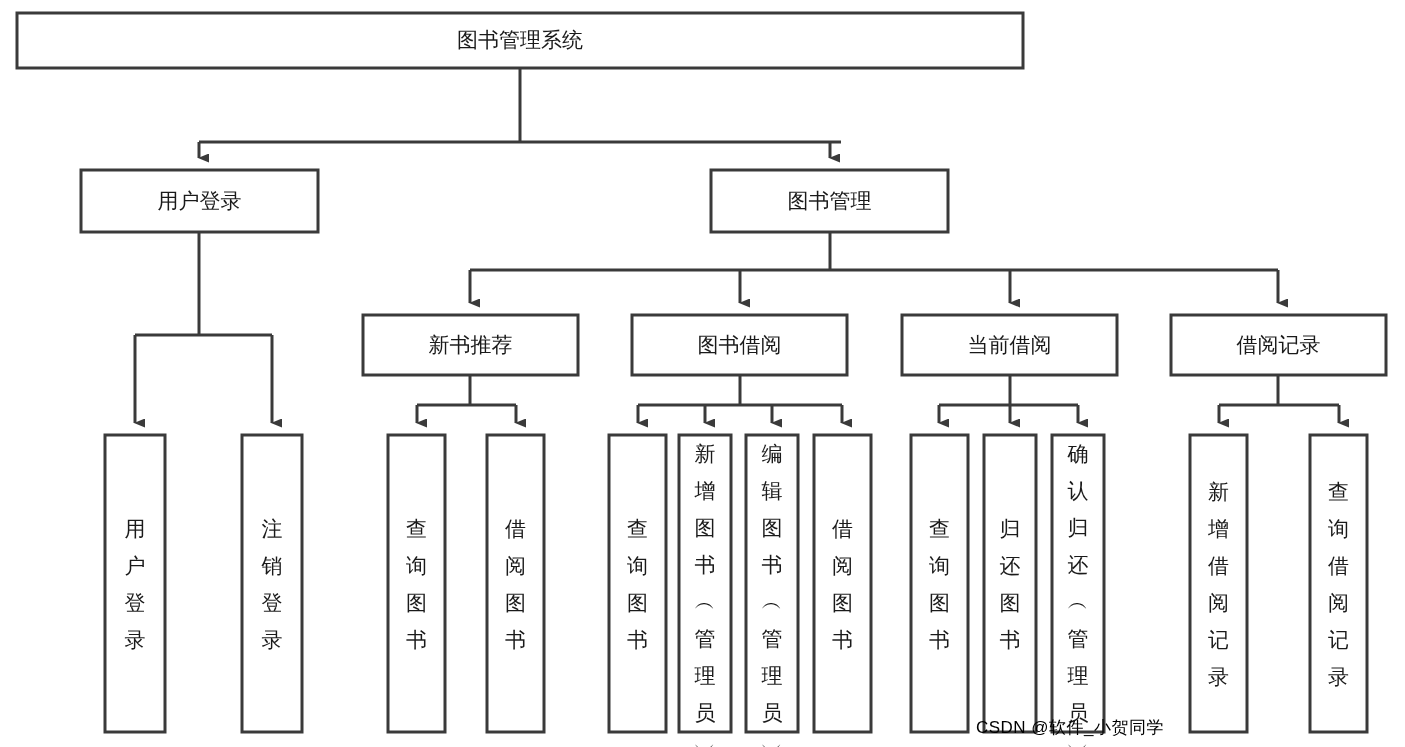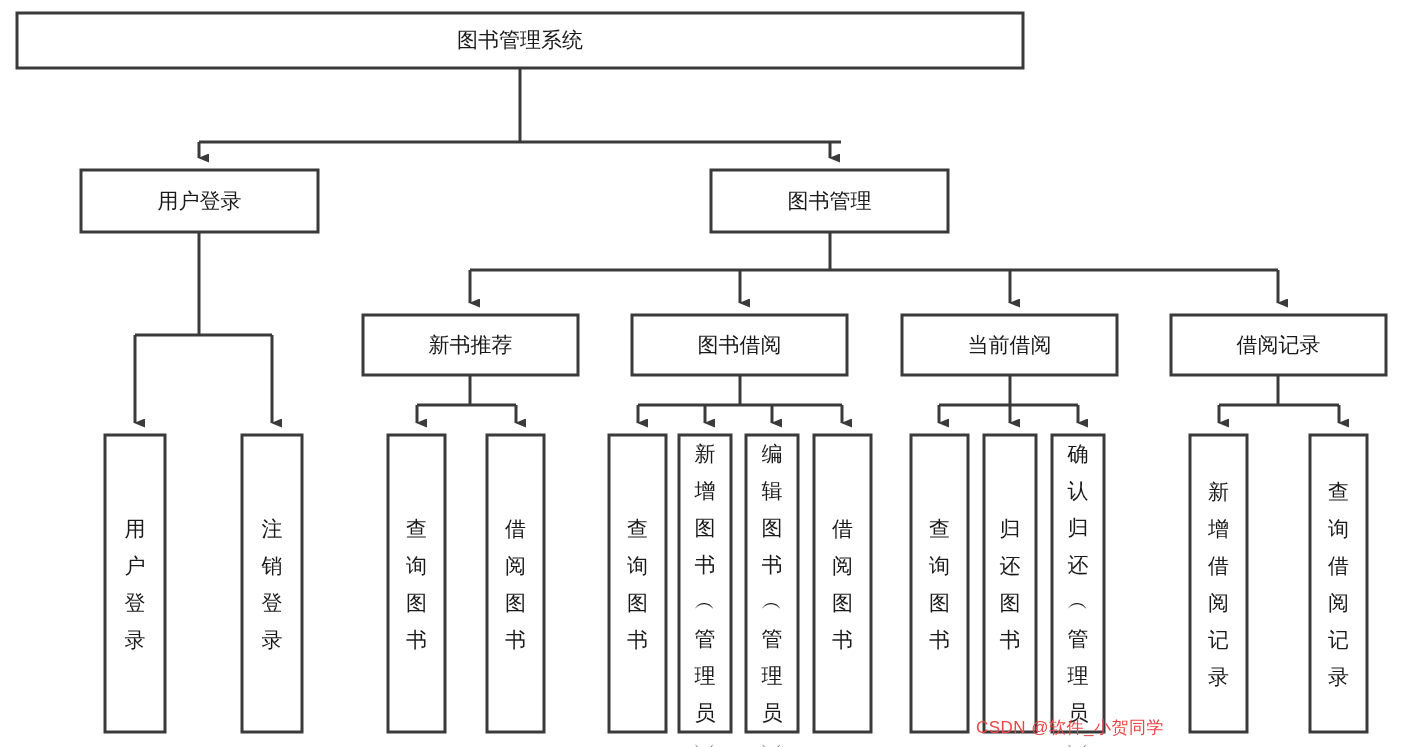--- a/index.html
+++ b/index.html
@@ -49,21 +49,21 @@
     font-size: 21px;
     fill: #1a1a1a;
     text-anchor: middle;
   }
   .watermark {
     position: absolute;
     right: 10px;
     bottom: 8px;
     font-family: "Liberation Sans", "DejaVu Sans", sans-serif;
     font-size: 17px;
-    color: #ef4444;
+    color: #000000;
     white-space: nowrap;
     letter-spacing: 0.5px;
   }
 </style>
 </head>
 <body>
 
 <div id="diagram-root">
   <svg id="flow-svg" viewBox="0 0 1405 747">
     <defs>

